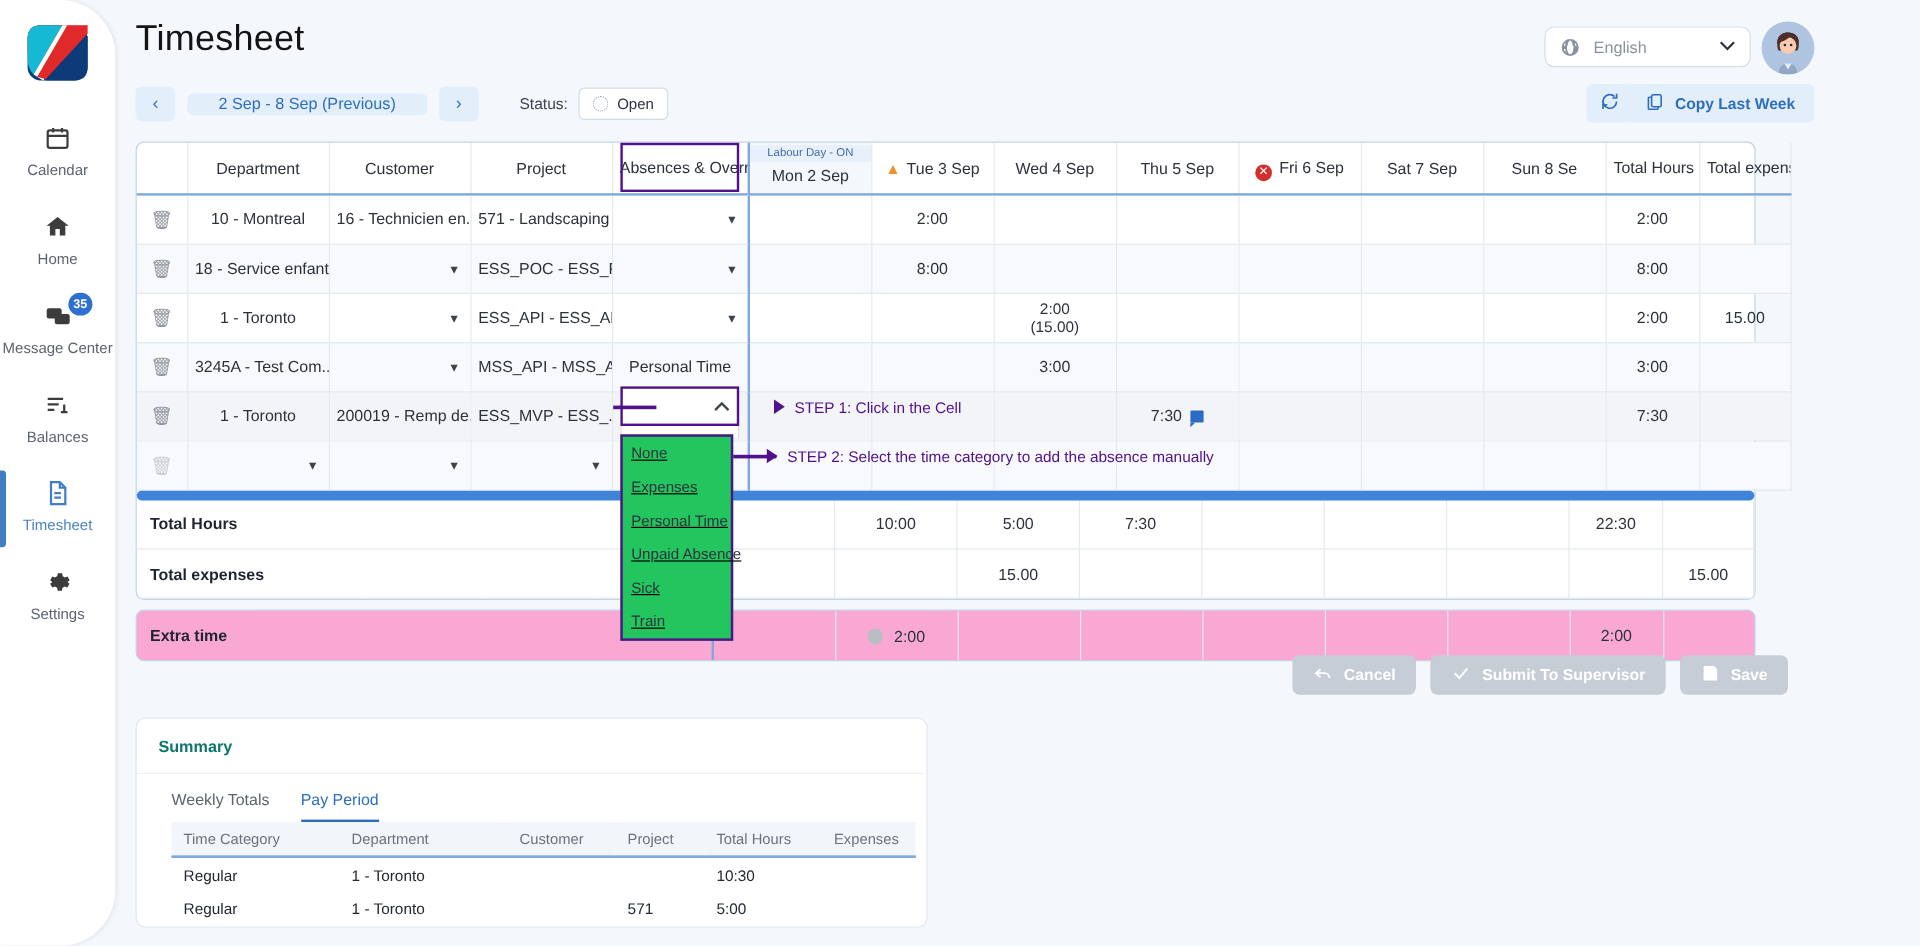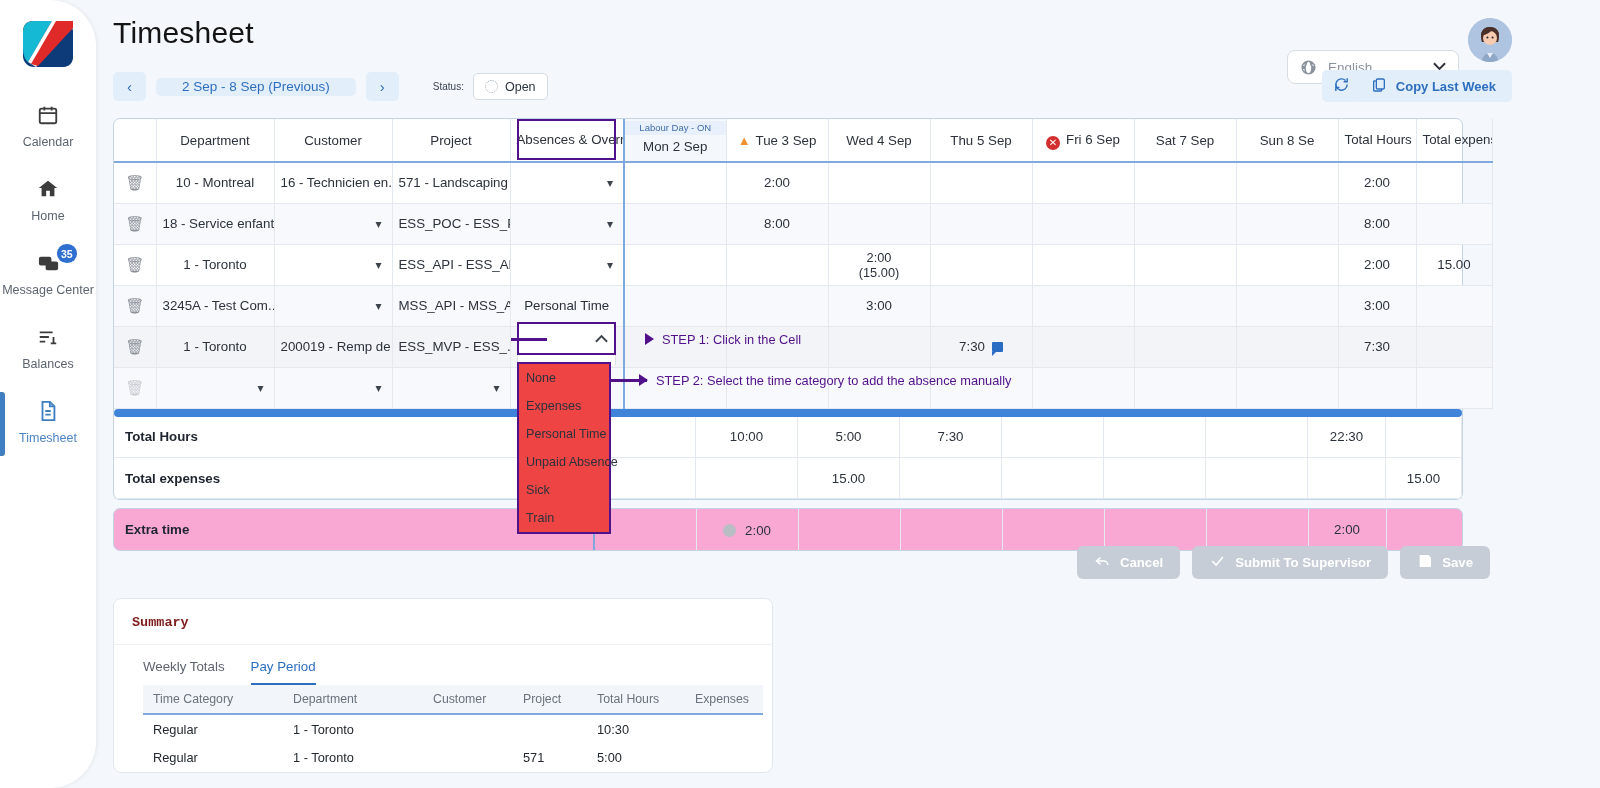--- a/index.html
+++ b/index.html
@@ -67,38 +67,38 @@
     display: flex; align-items: center; justify-content: center;
     font-size: 15px; cursor: pointer; border: none;
   }
   .period-pill {
     height: 18px; border-radius: 5px; background: #e3eefb;
     color: #2d6fbe; font-size: 13.5px;
     display: flex; align-items: center; justify-content: center;
     padding: 0 26px; cursor: pointer; white-space: nowrap;
   }
   .status-wrap { display: flex; align-items: center; gap: 9px; margin-left: 24px; }
-  .status-label { font-size: 10px; color: #3d4450; }
+  .status-label { font-size: 13px; color: #3d4450; }
   .status-chip {
     display: flex; align-items: center; gap: 7px;
     border: 1px solid #d4dae2; border-radius: 5px;
     background: #fff; height: 27px; padding: 0 11px;
     font-size: 12.5px; color: #2b3240;
   }
   .dotted-circle {
     width: 13px; height: 13px; border-radius: 50%;
     border: 1.6px dotted #9aa4b2;
   }
 
   .lang-select {
     position: absolute; right: 141px; top: 22px;
     width: 172px; height: 34px;
     border: 1px solid #d7dde5; border-radius: 8px; background: #fff;
     display: flex; align-items: center; padding: 0 12px;
-    font-size: 13.5px; color: #8a929e; cursor: pointer; margin-top: 28px;
+    font-size: 13.5px; color: #8a929e; cursor: pointer;
   }
   .lang-select .globe { margin-right: 11px; display: flex; }
   .lang-select .chev { margin-left: auto; color: #2a2f38; font-size: 12px; }
   .avatar {
     position: absolute; right: 88px; top: 18px;
     width: 44px; height: 44px; border-radius: 50%;
     background: #aec4e0; overflow: hidden; cursor: pointer;
   }
   .refresh-btn {
     position: absolute; right: 240px; top: 70px;
@@ -202,21 +202,21 @@
   .dd-trigger {
     position: absolute; left: 404px; top: 204px;
     width: 99px; height: 33px;
     border: 2.5px solid #51118a; background: #fff;
     display: flex; align-items: center; justify-content: flex-end;
     padding-right: 6px; color: #3d434d; font-size: 12px; z-index: 30; cursor: pointer;
   }
   .dd-menu {
     position: absolute; left: 404px; top: 244px;
     width: 94px;
-    border: 2.5px solid #51118a; background: #ef4444; z-index: 30;
+    border: 2.5px solid #51118a; background: #22c55e; z-index: 30; text-decoration: underline;
   }
   .dd-item {
     height: 28px; display: flex; align-items: center;
     padding-left: 7px; font-size: 12.6px; color: #2c323c; cursor: pointer;
     white-space: nowrap;
   }
   .dd-shadow {
     position: absolute; left: 404px; top: 237px; width: 99px; height: 10px;
     background: #fff; border-left: 1px solid #e0e0e0; border-right: 1px solid #e0e0e0; z-index: 29;
   }
@@ -249,22 +249,22 @@
   }
 
   
   .summary {
     position: absolute; left: 113px; top: 598px;
     width: 660px;
     background: #fff; border: 1px solid #e2e7ee;
     border-radius: 8px; padding: 0;
   }
   .summary-title {
-    font-size: 13.5px; font-weight: bold; color: #7f1d1d;
-    padding: 16px 0 14px 18px; border-bottom: 1px solid #eef1f5; font-family: Liberation Mono, monospace;
+    font-size: 13.5px; font-weight: bold; color: #0f766e;
+    padding: 16px 0 14px 18px; border-bottom: 1px solid #eef1f5;
   }
   .tabs { display: flex; gap: 26px; padding: 14px 0 0 29px; }
   .tab {
     font-size: 13.3px; color: #5c6470; padding-bottom: 9px; cursor: pointer;
   }
   .tab.active { color: #2d6fbe; border-bottom: 2.5px solid #2d6fbe; }
   .breakdown {
     display: flex; align-items: center; gap: 9px;
     padding: 10px 0 10px 29px; font-size: 12.6px;
   }
@@ -352,20 +352,28 @@
       <div class="nav-item active">
         <span class="ico">
           <svg width="22" height="22" viewBox="0 0 24 24" fill="none" stroke="currentColor" stroke-width="2">
             <path d="M6 2h8l5 5v15H6z"></path>
               <path d="M14 2v5h5M9 12h6M9 16h6"></path>
           </svg>
         </span>
         <span class="lbl">Timesheet</span>
       </div>
 
+      <div class="nav-item">
+        <span class="ico">
+          <svg width="22" height="22" viewBox="0 0 24 24" fill="currentColor">
+            <path d="M12 8a4 4 0 100 8 4 4 0 000-8zm9 4l2-1.6-2-3.4-2.4 1a7.6 7.6 0 00-2-1.2L16.2 4h-4L11.6 6.8a7.6 7.6 0 00-2 1.2L7.2 7 5.2 10.4 7.2 12l-2 1.6 2 3.4 2.4-1a7.6 7.6 0 002 1.2l.4 2.8h4l.4-2.8a7.6 7.6 0 002-1.2l2.4 1 2-3.4z"></path>
+          </svg>
+        </span>
+        <span class="lbl">Settings</span>
+      </div>
 
     </div>
   </div>
 
   <div class="page-title">Timesheet</div>
 
   <div class="toolbar">
     <button class="nav-arrow">‹</button>
     <div class="period-pill">2 Sep - 8 Sep (Previous)</div>
     <button class="nav-arrow">›</button>

